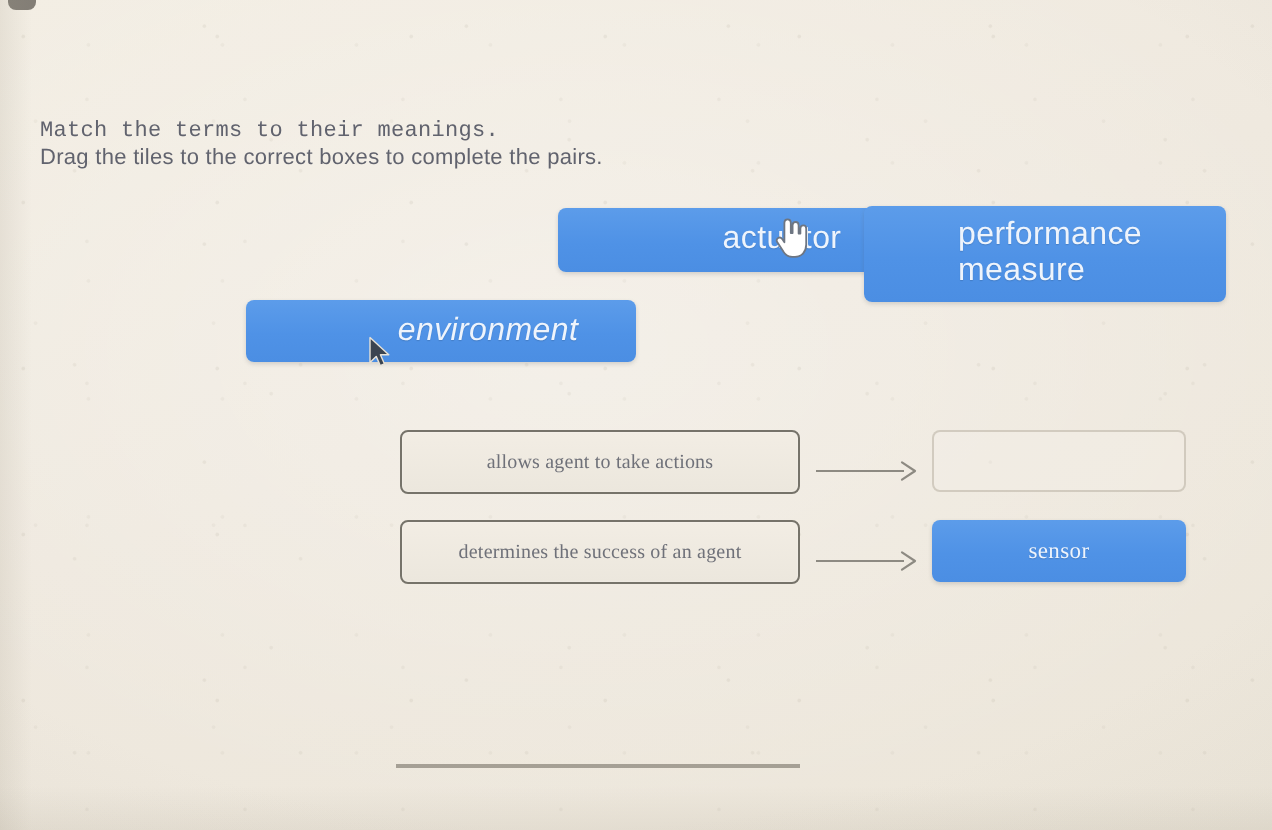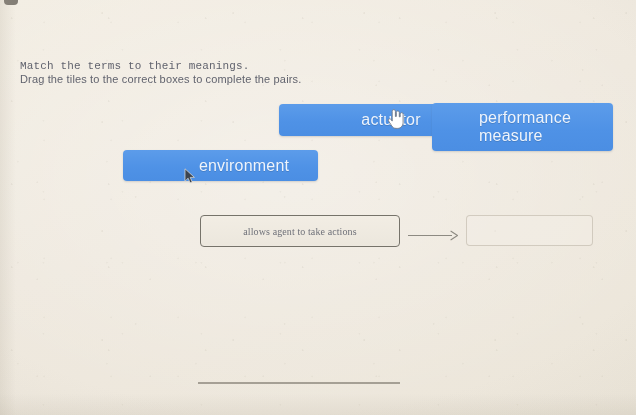--- a/index.html
+++ b/index.html
@@ -89,20 +89,21 @@
     left: 432px;
     top: 103px;
     width: 134px;
     height: 48px;
   }
   #tile-environment {
     left: 123px;
     top: 150px;
     width: 148px;
     height: 31px;
+    font-style: italic;
   }
 
   
   .cursor-hand {
     position: absolute;
     left: 386px;
     top: 108px;
     width: 18px;
     height: 22px;
     pointer-events: none;
@@ -226,18 +227,26 @@
 
   <div class="row" id="row-0">
     <div class="def-box">allows agent to take actions</div>
     <svg class="connector" viewBox="0 0 52 11">
       <path d="M0 5.5 H44" stroke="#8d8a82" stroke-width="1" fill="none"></path>
       <path d="M43 1.2 L49.5 5.5 L43 9.8" stroke="#8d8a82" stroke-width="1.1" fill="none" stroke-linecap="round" stroke-linejoin="round"></path>
     </svg>
     <div class="drop-zone"></div>
   </div>
 
+  <div class="row" id="row-1">
+    <div class="def-box">determines the success of an agent</div>
+    <svg class="connector" viewBox="0 0 52 11">
+      <path d="M0 5.5 H44" stroke="#8d8a82" stroke-width="1" fill="none"></path>
+      <path d="M43 1.2 L49.5 5.5 L43 9.8" stroke="#8d8a82" stroke-width="1.1" fill="none" stroke-linecap="round" stroke-linejoin="round"></path>
+    </svg>
+    <div class="drop-zone filled">sensor</div>
+  </div>
 
 
 
   <div class="scan-line"></div>
 
 </div>
 
 </body></html>

